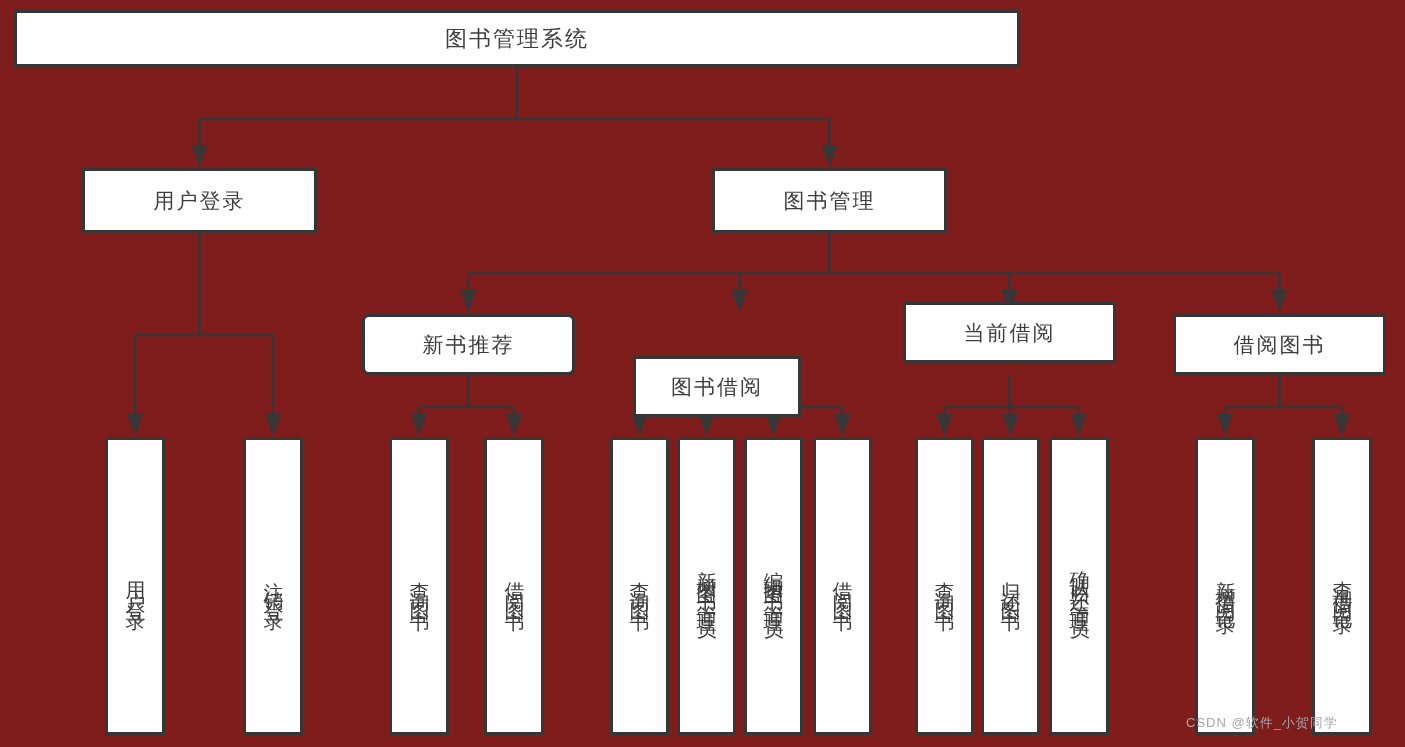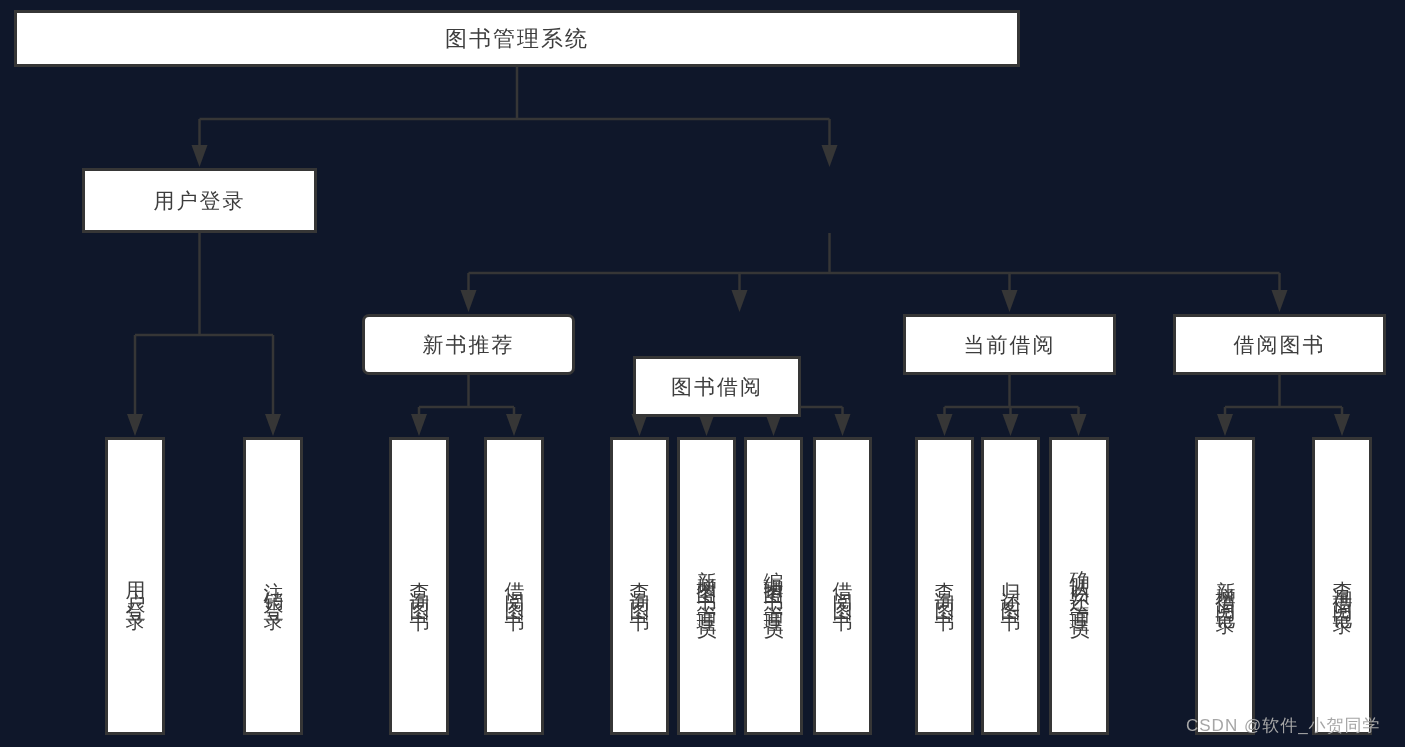--- a/index.html
+++ b/index.html
@@ -1,36 +1,36 @@
 <!DOCTYPE html>
 <html><head>
 <meta charset="utf-8">
 <style>
   html,body{margin:0;padding:0;background:#ffffff;}
   .canvas{
-    position:relative;width:1405px;height:747px;background:#0f172a;
+    position:relative;width:1405px;height:747px;background:#7f1d1d;
     font-family:"Liberation Sans","DejaVu Sans",sans-serif;overflow:hidden;
   }
   svg.connectors{position:absolute;left:0;top:0;z-index:1;}
   .hbox{
     position:absolute;z-index:2;background:#ffffff;border:3px solid #363636;
     box-sizing:border-box;display:flex;align-items:center;justify-content:center;
     color:#3d3d3d;font-size:21px;letter-spacing:2px;white-space:nowrap;
   }
   .hbox.root{font-size:22px;}
   .vbox{
     position:absolute;z-index:2;top:437px;height:298px;width:60px;
     background:#ffffff;border:3px solid #363636;box-sizing:border-box;
     writing-mode:vertical-rl;text-orientation:mixed;text-align:center;
     color:#3d3d3d;font-size:20px;letter-spacing:10px;line-height:52px;
   }
   .vbox.long{letter-spacing:7px;}
   .watermark{
     position:absolute;z-index:3;left:1186px;top:714px;
-    font-size:17px;color:#a6a6a6;letter-spacing:1px;white-space:nowrap;
+    font-size:13px;color:#a6a6a6;letter-spacing:1px;white-space:nowrap;
   }
   .line{stroke:#363636;stroke-width:2.5;fill:none;}
   .arrow{fill:#363636;stroke:none;}
 </style>
 </head>
 <body>
 
 <div class="canvas">
 
   <svg class="connectors" width="1405" height="747" viewBox="0 0 1405 747">
@@ -90,24 +90,25 @@
     <polygon class="arrow" points="1070.5,414 1086.5,414 1078.5,436"></polygon>
     <path class="line" d="M1225,407 V415"></path>
     <polygon class="arrow" points="1217,414 1233,414 1225,436"></polygon>
     <path class="line" d="M1342,407 V415"></path>
     <polygon class="arrow" points="1334,414 1350,414 1342,436"></polygon>
   </svg>
 
   <div class="hbox root" style="left:14px;top:10px;width:1006px;height:57px;">图书管理系统</div>
 
   <div class="hbox" style="left:82px;top:168px;width:235px;height:65px;">用户登录</div>
+  <div class="hbox" style="left:712px;top:168px;width:235px;height:65px;">图书管理</div>
 
   <div class="hbox" style="left:362px;top:314px;width:213px;height:61px;border-radius:7px;">新书推荐</div>
   <div class="hbox" style="left:633px;top:328px;width:168px;height:61px;margin-top:28px;">图书借阅</div>
-  <div class="hbox" style="left:903px;top:314px;width:213px;height:61px;">当前借阅</div>
+  <div class="hbox" style="left:903px;top:302px;width:213px;height:61px;">当前借阅</div>
   <div class="hbox" style="left:1173px;top:314px;width:213px;height:61px;">借阅图书</div>
 
   <div class="vbox" style="left:105px;">用户登录</div>
   <div class="vbox" style="left:243px;">注销登录</div>
 
   <div class="vbox" style="left:389px;">查询图书</div>
   <div class="vbox" style="left:484px;">借阅图书</div>
 
   <div class="vbox" style="left:610px;width:59px;">查询图书</div>
   <div class="vbox long" style="left:677px;width:59px;">新增图书（管理员）</div>

